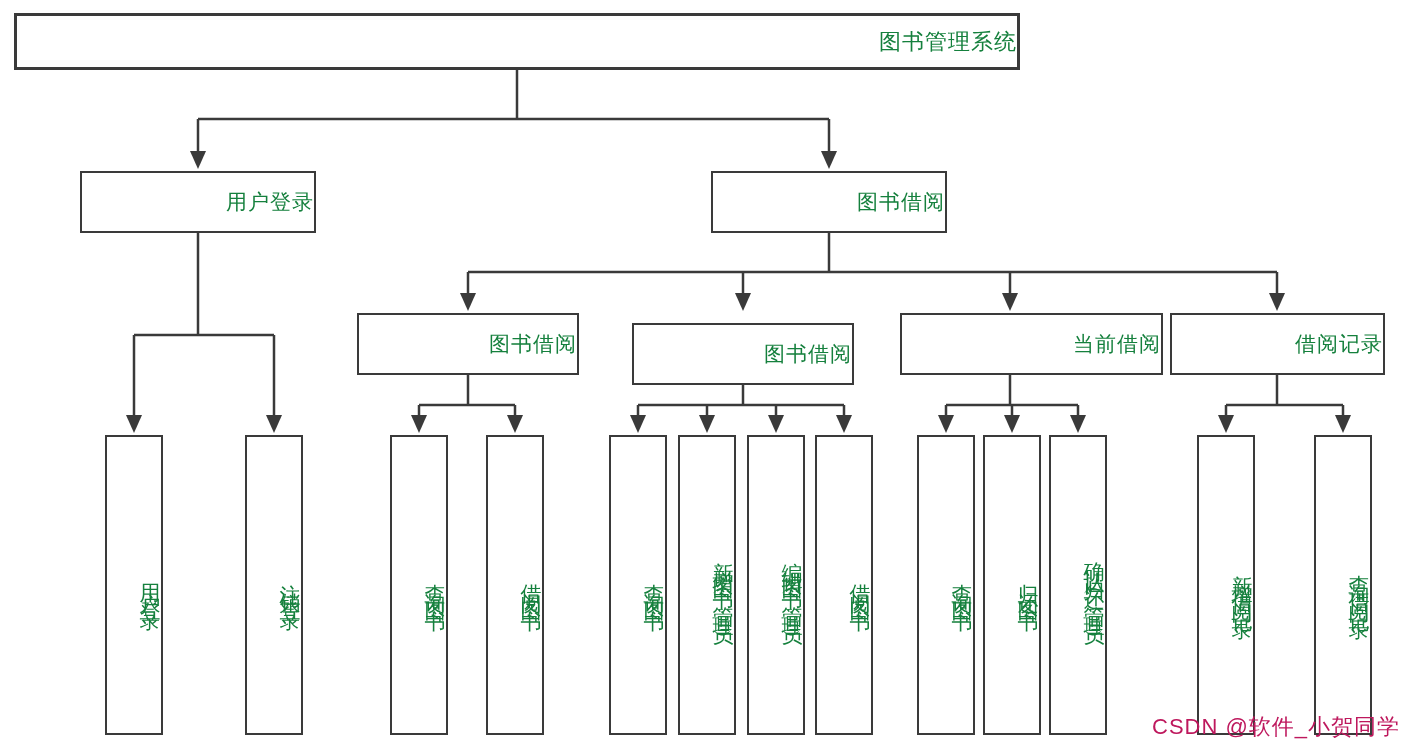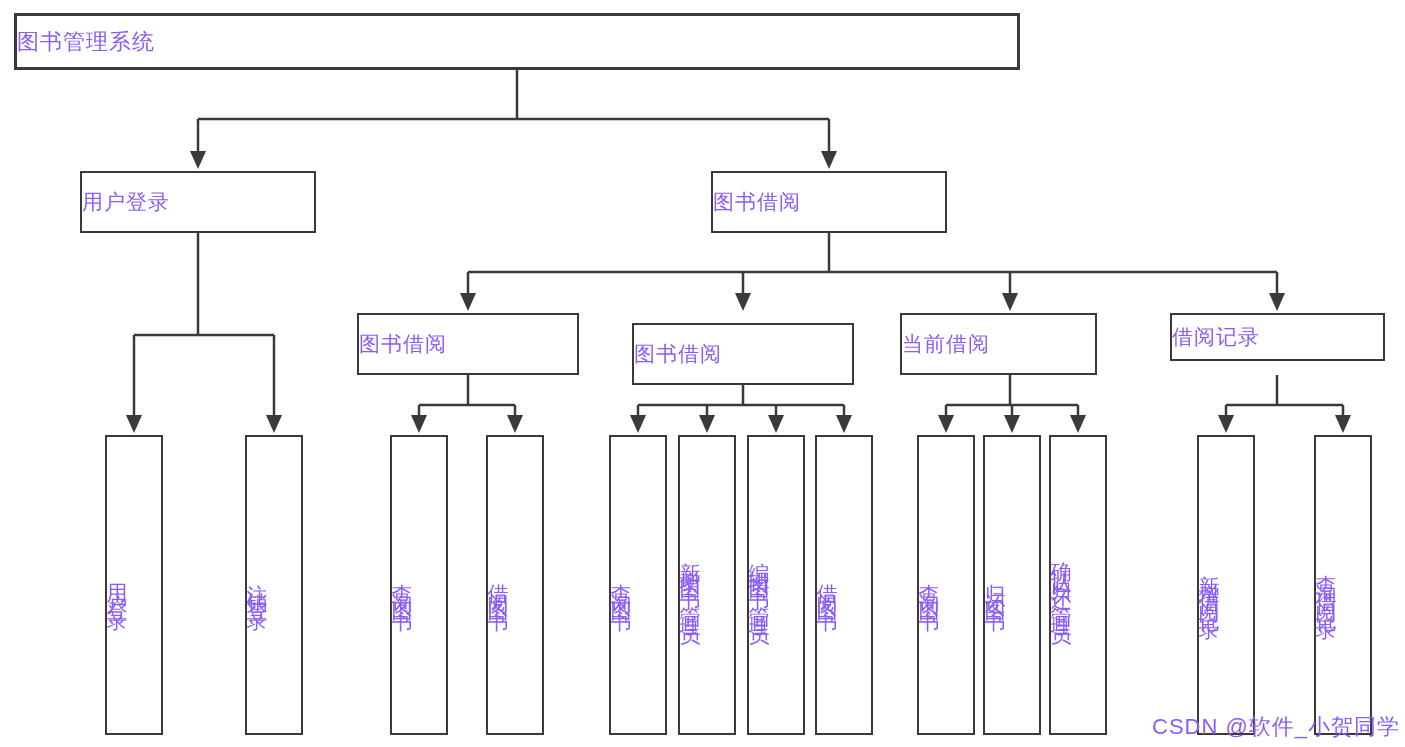--- a/index.html
+++ b/index.html
@@ -20,22 +20,22 @@
     width: 1405px;
     height: 747px;
   }
   .node {
     position: absolute;
     background: #ffffff;
     border: 2.5px solid #3a3a3a;
     box-sizing: border-box;
     display: flex;
     align-items: center;
-    justify-content: flex-start;
-    color: #8b5cf6;
+    justify-content: flex-end;
+    color: #15803d;
     font-size: 21px;
     letter-spacing: 1px;
   }
   .node.root {
     border-width: 3px;
     font-size: 22px;
   }
   .node.leaf {
     width: 58px;
     height: 300px;
@@ -46,21 +46,21 @@
     text-orientation: mixed;
     letter-spacing: 9px;
     line-height: 1;
     white-space: nowrap;
   }
   .watermark {
     position: absolute;
     left: 1152px;
     top: 712px;
     font-size: 22px;
-    color: #8b5cf6;
+    color: #be185d;
     letter-spacing: 1px;
     white-space: nowrap;
   }
 </style>
 </head>
 <body>
 
 <div class="canvas">
 
   <svg class="connectors" width="1405" height="747" viewBox="0 0 1405 747" fill="none" stroke="#3a3a3a" stroke-width="2.5">
@@ -149,24 +149,24 @@
   <div class="node" style="left:711px; top:171px; width:236px; height:62px;">
     <span>图书借阅</span>
   </div>
 
   <div class="node" style="left:357px; top:313px; width:222px; height:62px;">
     <span>图书借阅</span>
   </div>
   <div class="node" style="left:632px; top:323px; width:222px; height:62px;">
     <span>图书借阅</span>
   </div>
-  <div class="node" style="left:900px; top:313px; width:197px; height:62px;">
+  <div class="node" style="left:900px; top:313px; width:263px; height:62px;">
     <span>当前借阅</span>
   </div>
-  <div class="node" style="left:1170px; top:313px; width:215px; height:48px;">
+  <div class="node" style="left:1170px; top:313px; width:215px; height:62px;">
     <span>借阅记录</span>
   </div>
 
   <div class="node leaf" style="left:105px;">
     <span class="vtext">用户登录</span>
   </div>
   <div class="node leaf" style="left:245px;">
     <span class="vtext">注销登录</span>
   </div>
 

